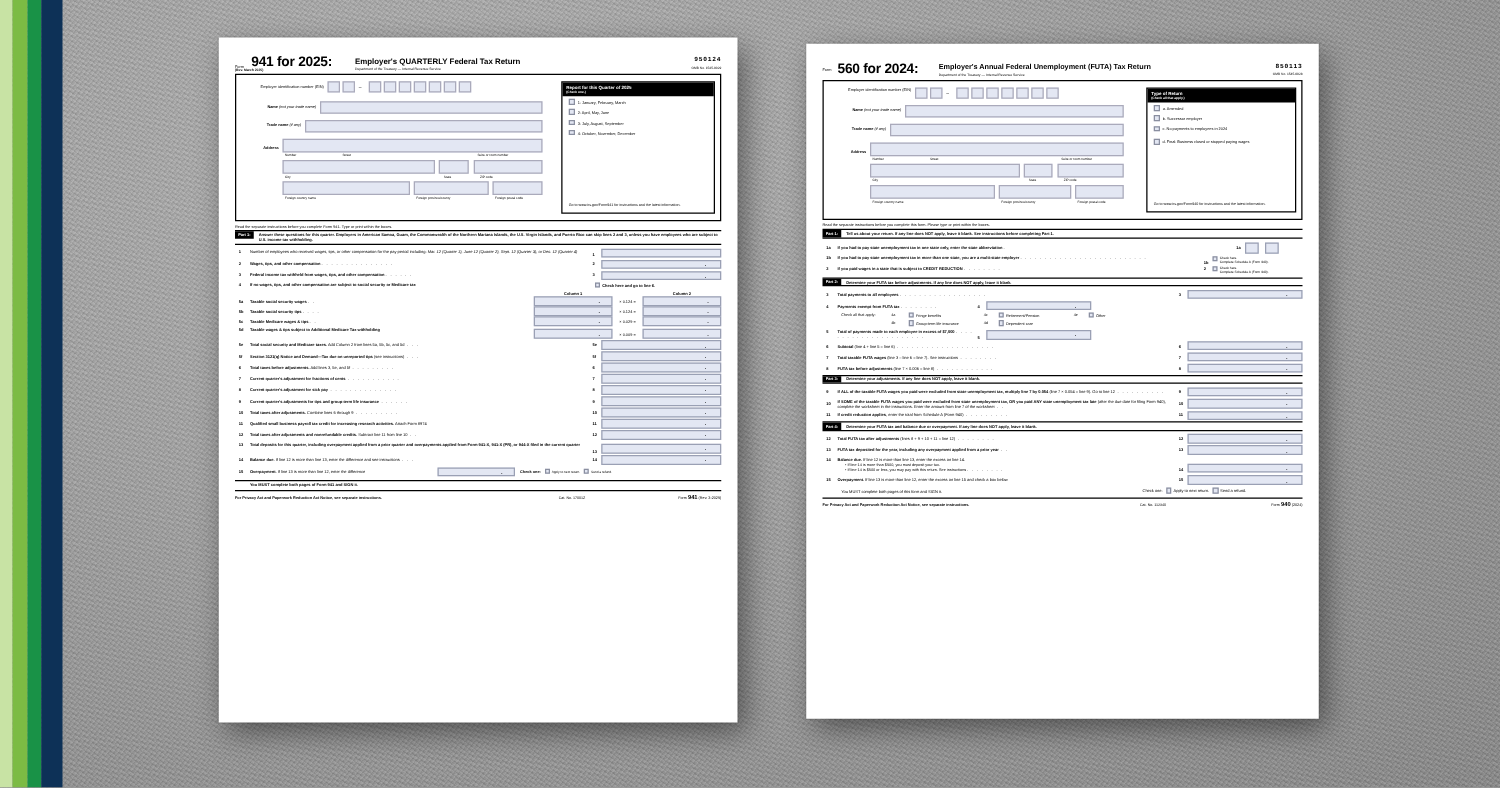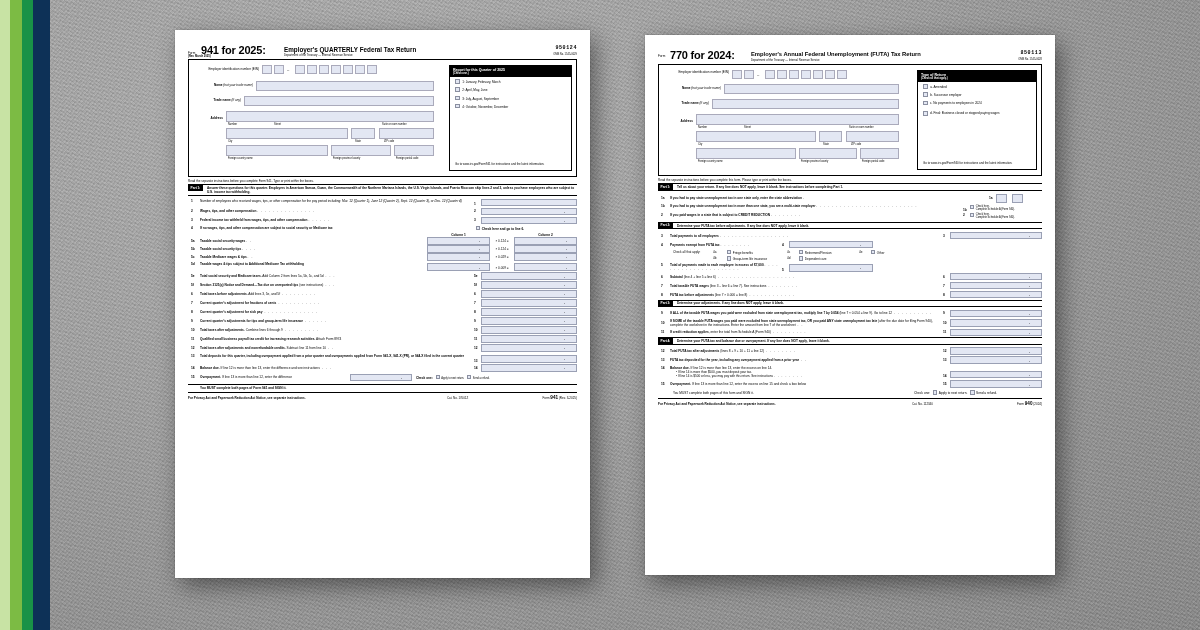--- a/index.html
+++ b/index.html
@@ -380,21 +380,21 @@
   </div>
 
  </div>
 </div>
 
 <div class="sheet" id="sheet940">
  <div class="form-inner">
 
   <div class="hdr">
     <span class="formword" style="top:5px;">Form</span>
-    <span class="bignum" style="left:12px;">770 for 2024:</span>
+    <span class="bignum" style="left:12px;">560 for 2024:</span>
     <span class="maintitle" style="left:93px; font-size:5.8px;">Employer's Annual Federal Unemployment (FUTA) Tax Return</span>
     <span class="dept" style="left:93px;">Department of the Treasury — Internal Revenue Service</span>
     <span class="barcode">850113</span>
     <span class="omb">OMB No. 1545-0028</span>
   </div>
 
   <div class="entity">
     <div class="ent-left">
       <div class="lbl" style="left:2px; top:5px; width:68px;">Employer identification number (EIN)</div>
       <div class="einbox" style="left:73px;  top:5px;"></div>

